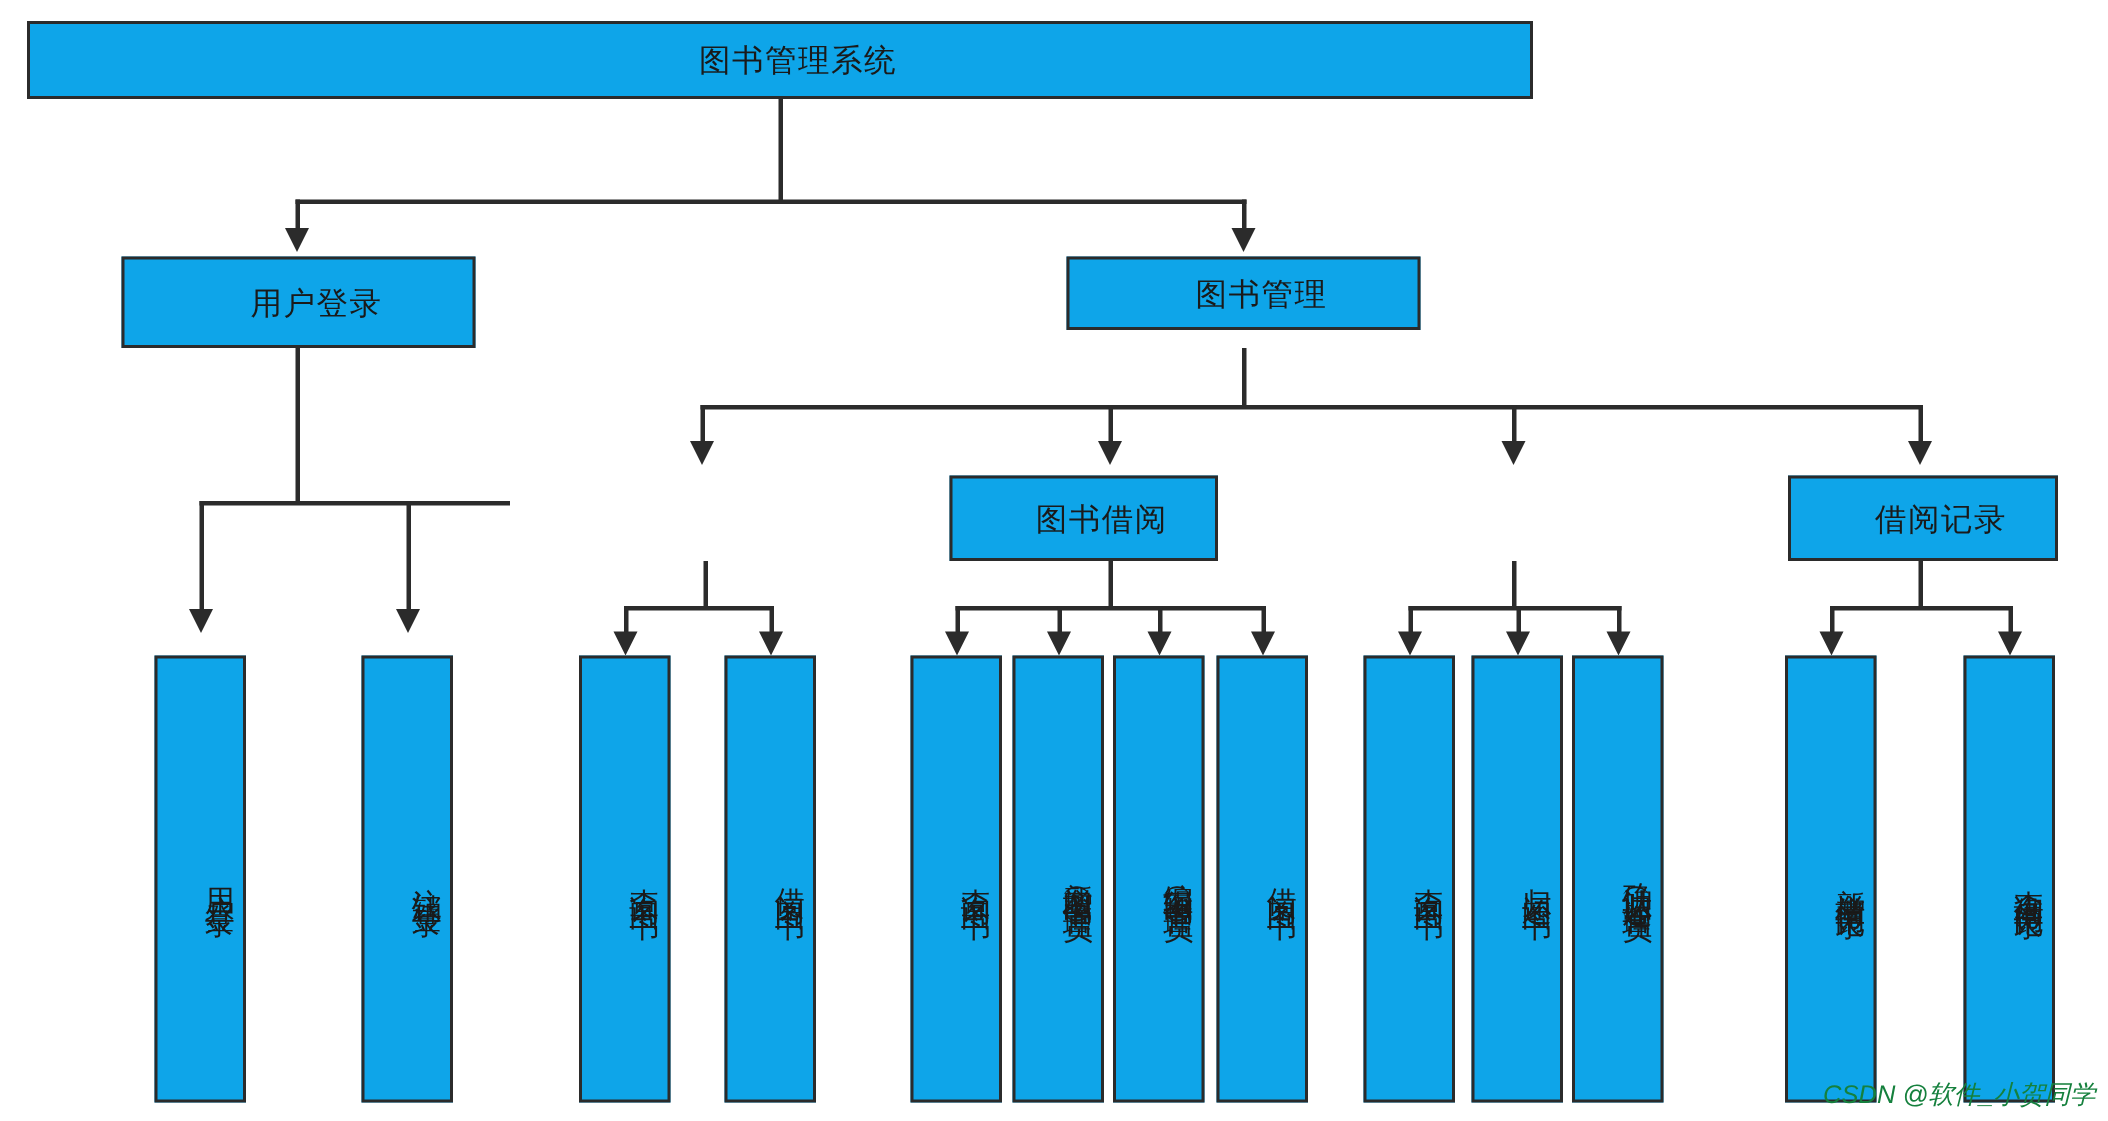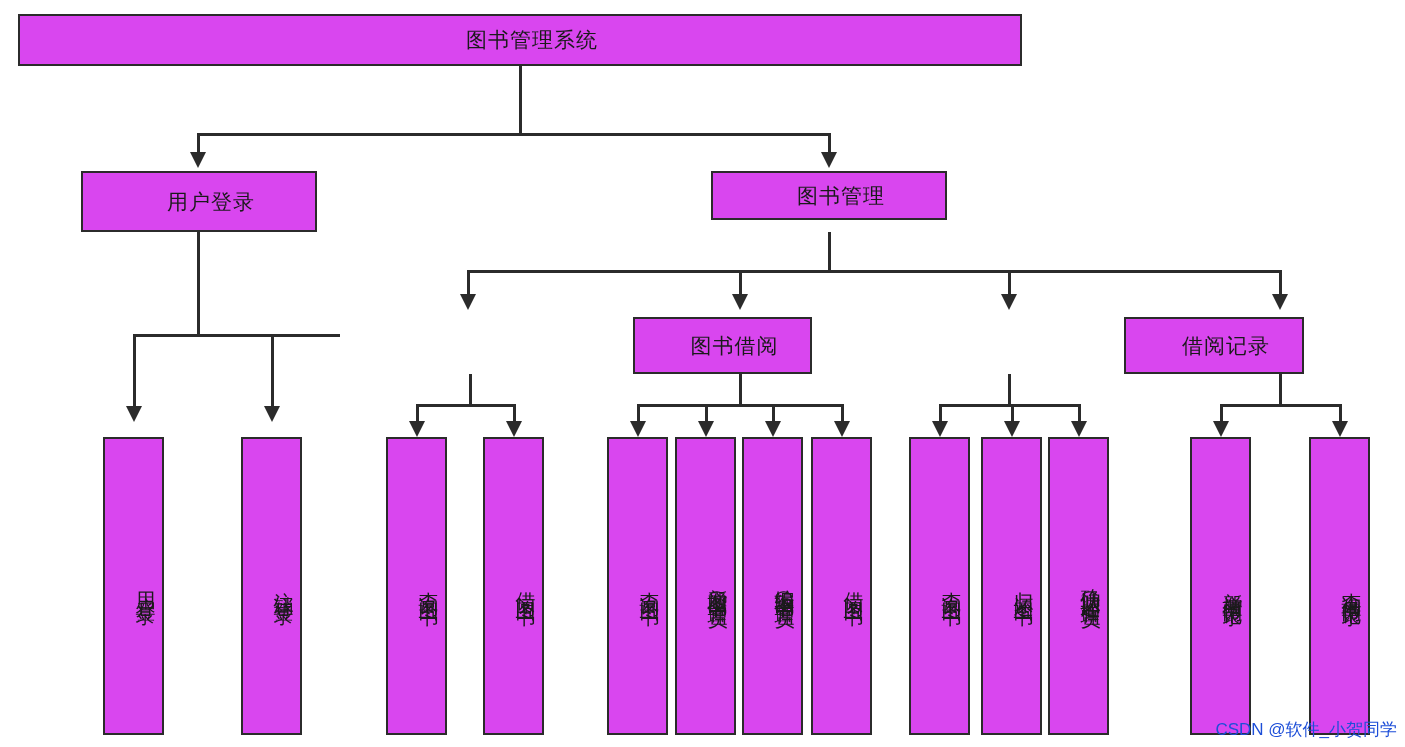--- a/index.html
+++ b/index.html
@@ -15,21 +15,21 @@
     width: 1405px;
     height: 747px;
     background: #ffffff;
     overflow: hidden;
   }
   
   .node {
     position: absolute;
     box-sizing: border-box;
     border: 2px solid #2b2b2b;
-    background: #d946ef;
+    background: #0ea5e9;
     display: flex;
     align-items: center;
     justify-content: center;
     color: #1a1a1a;
     z-index: 3;
     padding-left: 24px;
   }
   .node.horiz {
     font-size: 21px;
     letter-spacing: 1px;
@@ -65,24 +65,25 @@
     border-right: 8px solid transparent;
     border-top: 16px solid #2b2b2b;
     z-index: 2;
   }
   
   #watermark {
     position: absolute;
     right: 8px;
     bottom: 6px;
     font-size: 17px;
-    color: #1d4ed8;
+    color: #15803d;
     white-space: nowrap;
     z-index: 5;
     font-family: "Liberation Sans", "DejaVu Sans", sans-serif;
+    font-style: italic;
   }
 </style>
 </head>
 <body>
 
 <div id="canvas">
 
   <div class="node horiz" style="left:18px; top:14px; width:1004px; height:52px;">
     <span>图书管理系统</span>
   </div>
@@ -117,21 +118,21 @@
   <div class="conn v" style="left:739px; top:270px; height:30px;"></div>
   <div class="arrow" style="left:732px; top:294px;"></div>
   <div class="conn v" style="left:1008px; top:270px; height:30px;"></div>
   <div class="arrow" style="left:1001px; top:294px;"></div>
   <div class="conn v" style="left:1279px; top:270px; height:30px;"></div>
   <div class="arrow" style="left:1272px; top:294px;"></div>
 
   <div class="node horiz" style="left:633px; top:317px; width:179px; height:57px;">
     <span>图书借阅</span>
   </div>
-  <div class="node horiz" style="left:1124px; top:317px; width:180px; height:57px;">
+  <div class="node horiz" style="left:1192px; top:317px; width:180px; height:57px;">
     <span>借阅记录</span>
   </div>
 
   <div class="conn v" style="left:469px; top:374px; height:32px;"></div>
   <div class="conn h" style="left:416px; top:404px; width:100px;"></div>
   <div class="conn v" style="left:416px; top:404px; height:22px;"></div>
   <div class="arrow" style="left:409px; top:421px;"></div>
   <div class="conn v" style="left:513px; top:404px; height:22px;"></div>
   <div class="arrow" style="left:506px; top:421px;"></div>
 

